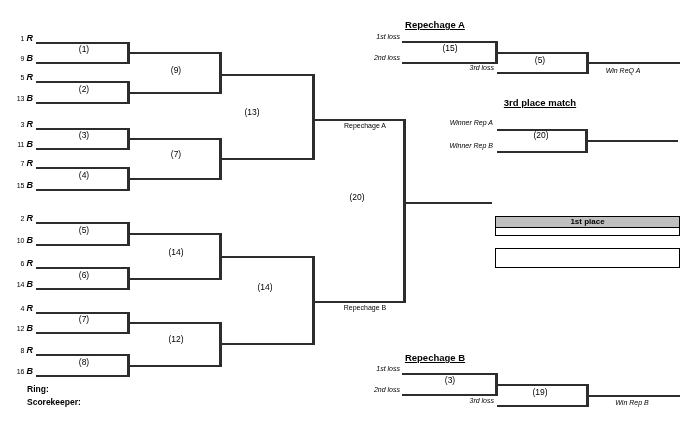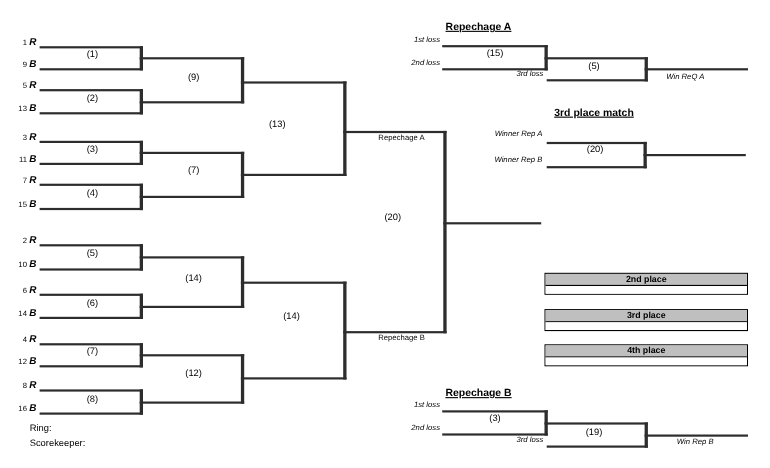--- a/index.html
+++ b/index.html
@@ -23,21 +23,21 @@
   .place-box{
     position:absolute;left:495px;width:185px;height:20px;border:1.5px solid #000;
     box-sizing:border-box;display:flex;flex-direction:column;background:#fff;
   }
   .place-head{
     height:9.5px;background:#bfbfbf;border-bottom:1.5px solid #000;
     display:flex;align-items:center;justify-content:center;
     font-weight:bold;font-size:8px;
   }
   .place-body{flex:1;background:#fff;}
-  .footer-label{font-weight:normal;font-size:8.5px;}
+  .footer-label{font-weight:bold;font-size:8.5px;}
 </style>
 </head>
 <body>
 
 <div class="page">
 
 
   <div id="lines-layer">
       <div class="hline" style="left: 36px; width: 93.5px; top: 42px;"></div>
       <div class="hline" style="left: 36px; width: 93.5px; top: 62px;"></div>
@@ -148,30 +148,25 @@
   <div class="lbl small-italic" style="left:452px;top:64px;width:42px;text-align:right;">3rd loss</div>
   <div class="match-label" style="left:430px;top:43px;width:40px;">(15)</div>
   <div class="match-label" style="left:520px;top:55px;width:40px;">(5)</div>
   <div class="lbl small-italic" style="left:593px;top:67px;width:60px;text-align:center;">Win ReQ A</div>
 
   <div class="lbl section-title" style="left:495px;top:98px;width:90px;">3rd place match</div>
   <div class="lbl small-italic" style="left:445px;top:119px;width:48px;text-align:right;">Winner Rep A</div>
   <div class="lbl small-italic" style="left:445px;top:142px;width:48px;text-align:right;">Winner Rep B</div>
   <div class="match-label" style="left:521px;top:130px;width:40px;">(20)</div>
 
-  <div class="place-box" style="top:248px;">
-    <div class="place-head">2nd place</div>
+  <div class="place-box" style="top:216px;">
+    <div class="place-head">1st place</div>
     <div class="place-body"></div>
   </div>
-  <div class="place-box" style="top:281px;">
-    <div class="place-head">3rd place</div>
-    <div class="place-body"></div>
-  </div>
-  <div class="place-box" style="top:313px;">
-    <div class="place-head">4th place</div>
+  <div class="place-box" style="top:248px;">
     <div class="place-body"></div>
   </div>
 
   <div class="lbl section-title" style="left:400px;top:353px;width:70px;">Repechage B</div>
   <div class="lbl small-italic" style="left:358px;top:365px;width:42px;text-align:right;">1st loss</div>
   <div class="lbl small-italic" style="left:358px;top:386px;width:42px;text-align:right;">2nd loss</div>
   <div class="lbl small-italic" style="left:452px;top:397px;width:42px;text-align:right;">3rd loss</div>
   <div class="match-label" style="left:430px;top:375px;width:40px;">(3)</div>
   <div class="match-label" style="left:520px;top:387px;width:40px;">(19)</div>
   <div class="lbl small-italic" style="left:602px;top:399px;width:60px;text-align:center;">Win Rep B</div>

